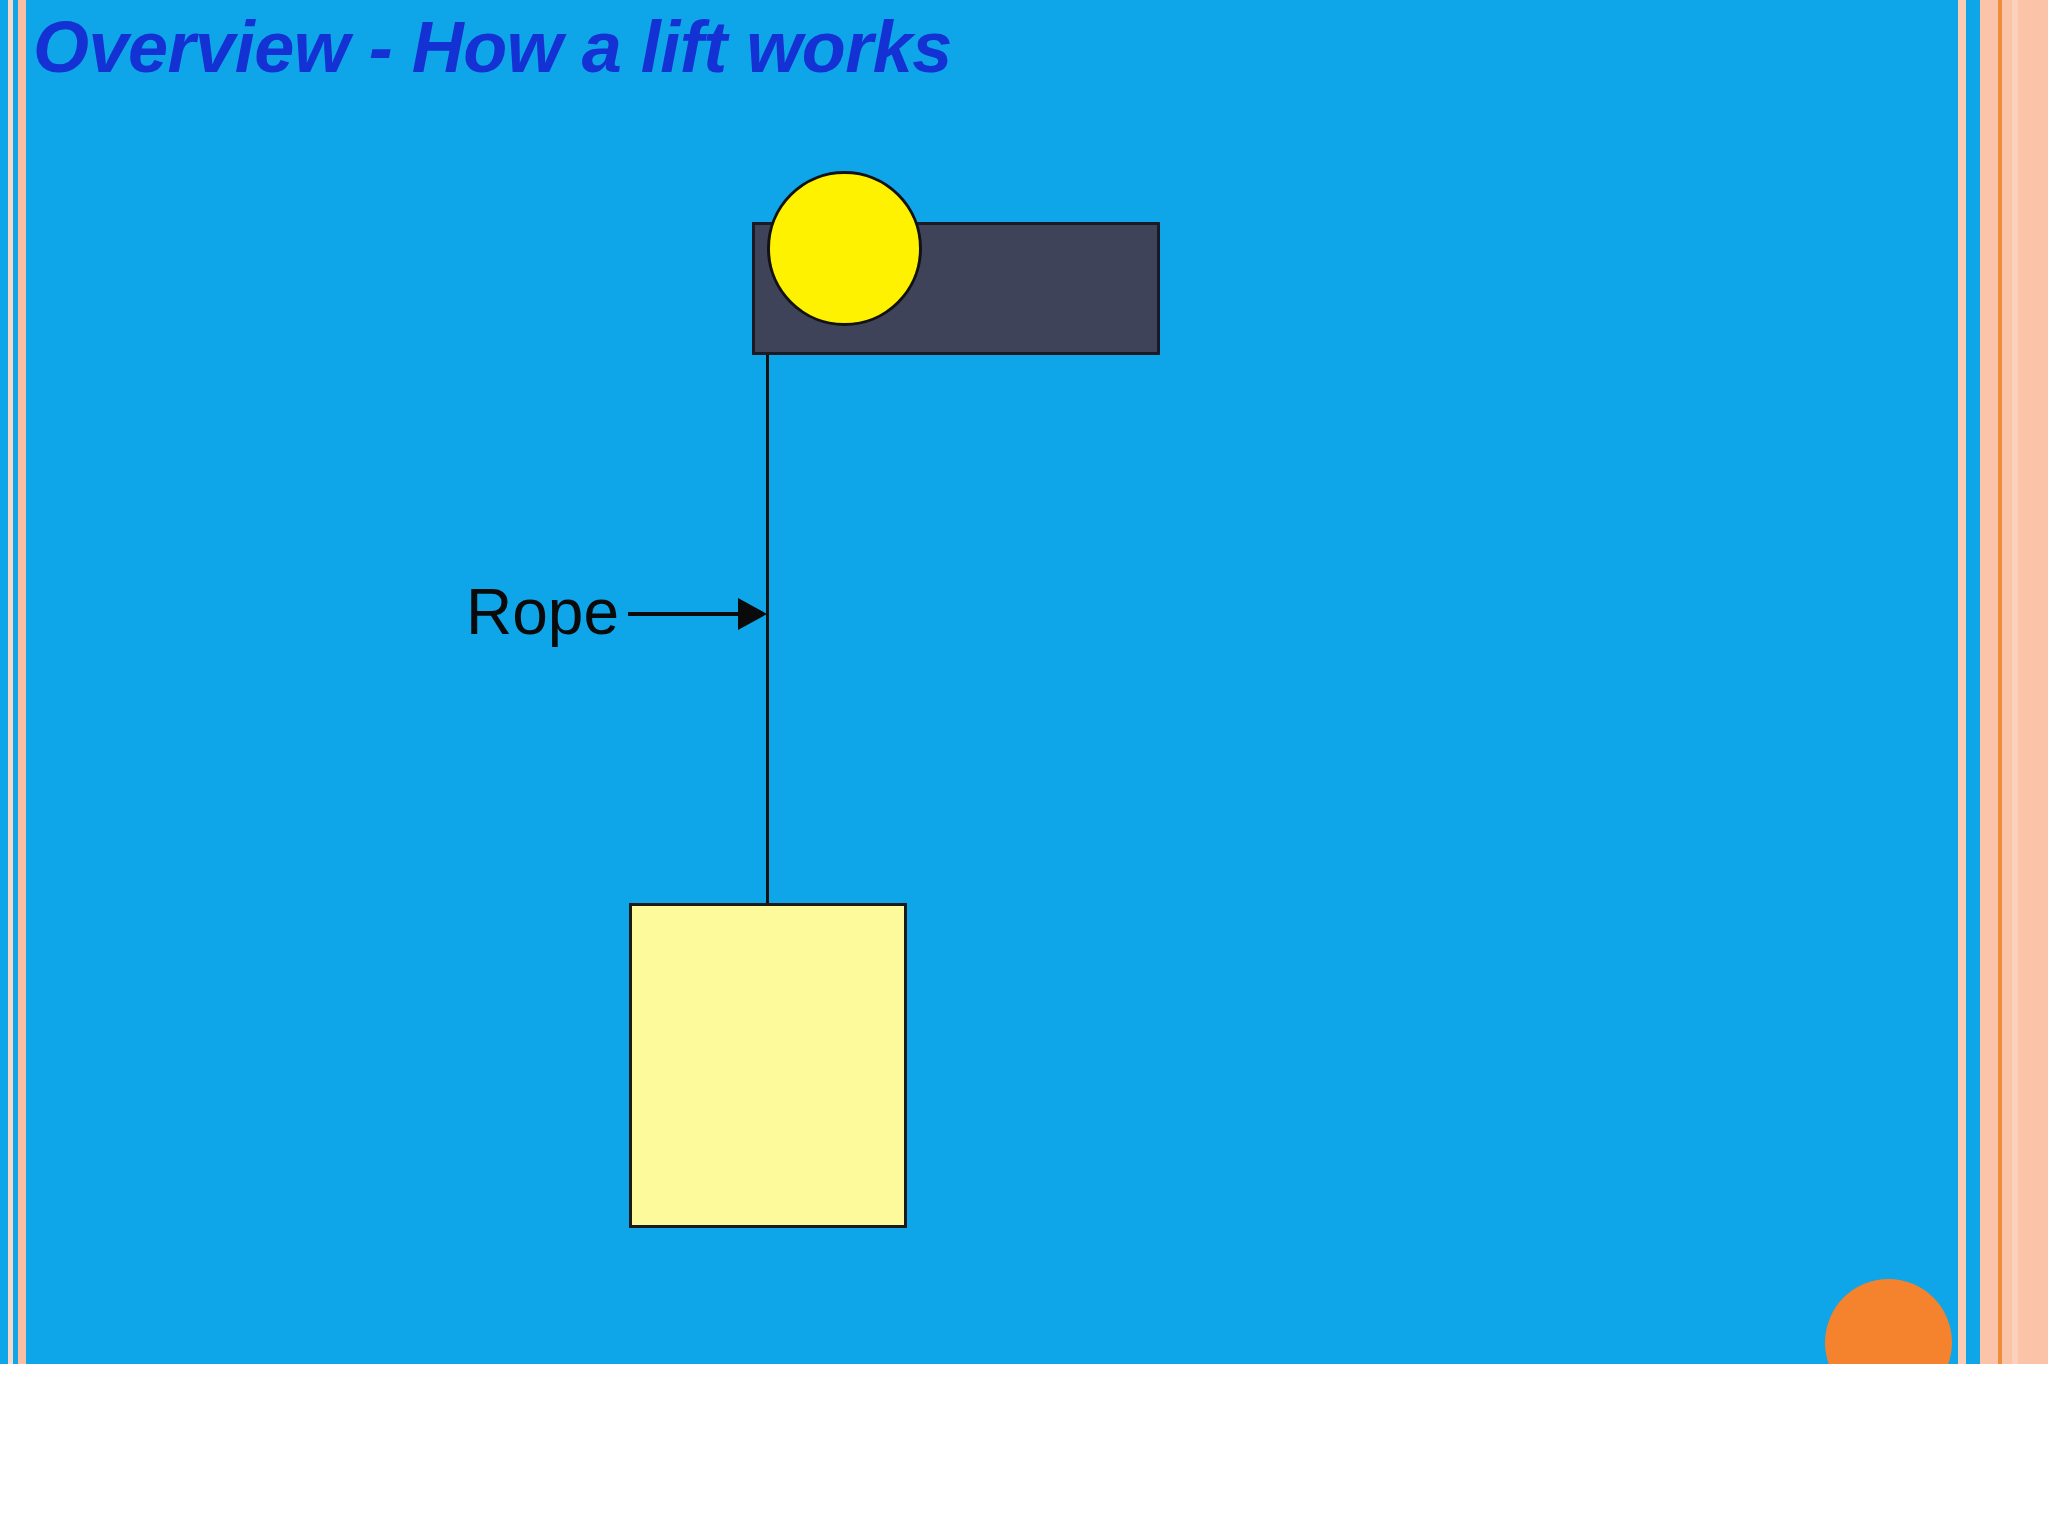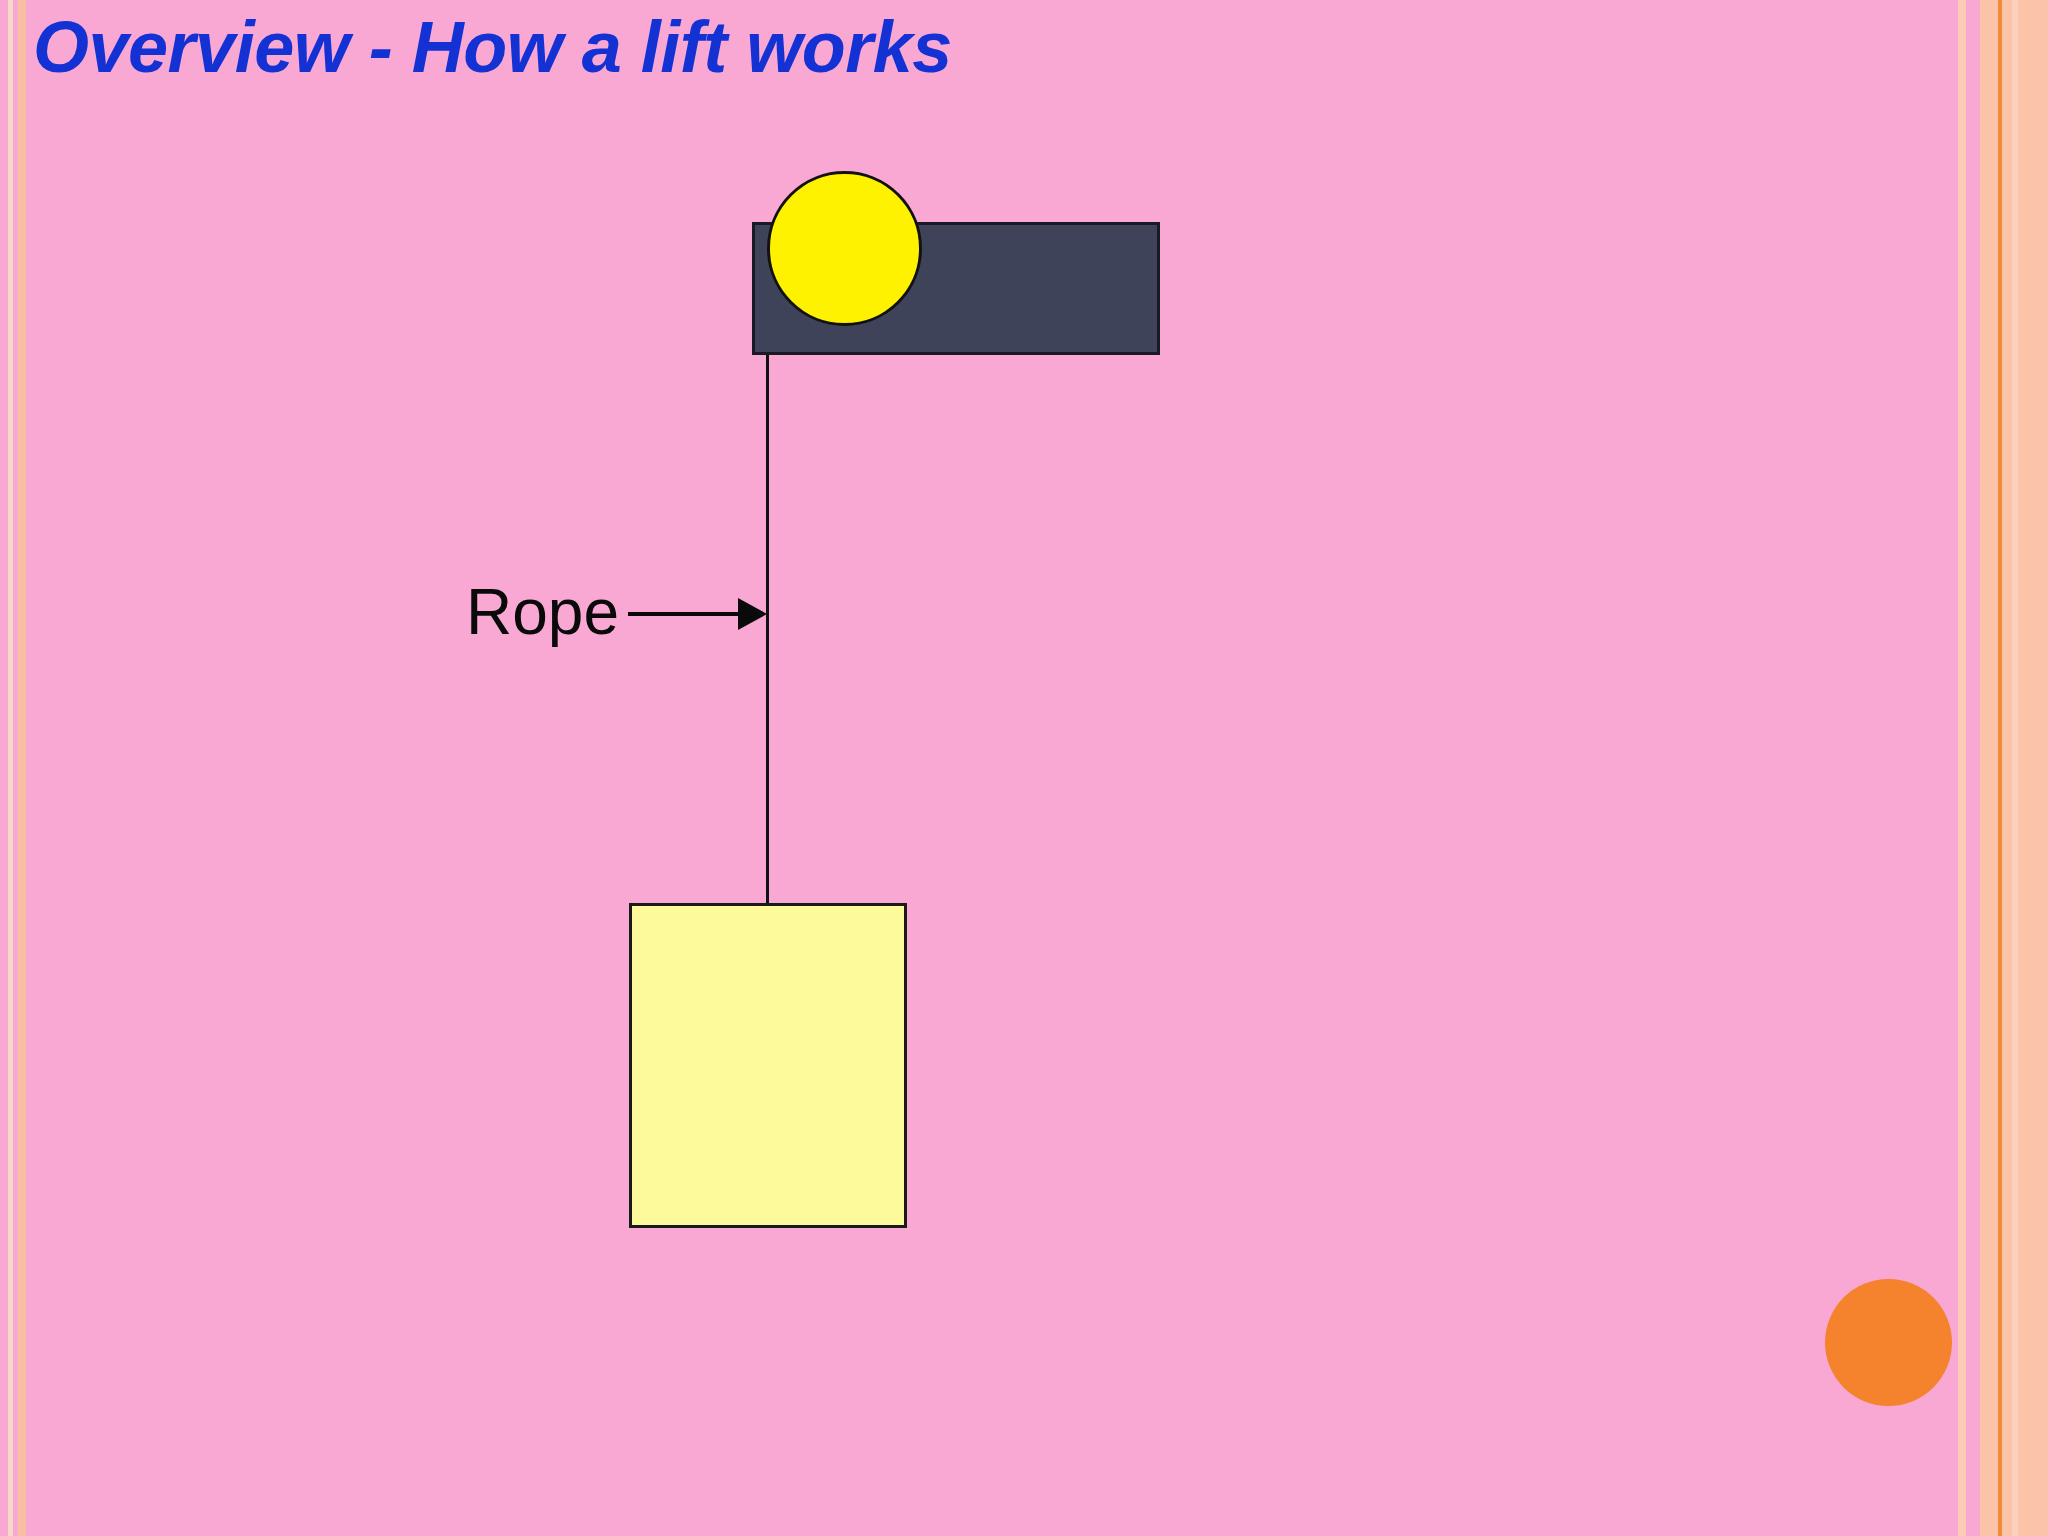--- a/index.html
+++ b/index.html
@@ -10,22 +10,22 @@
   body {
     width: 2048px;
     height: 1536px;
     overflow: hidden;
     font-family: "Liberation Sans", sans-serif;
   }
 
   #slide {
     position: relative;
     width: 2048px;
-    height: 1536px;
-    background: #f9a8d4;
+    height: 1364px;
+    background: #0ea5e9;
     overflow: hidden;
   }
 
   
   .stripe {
     position: absolute;
     top: 0;
     height: 1536px;
   }
   .stripe-l1 { left: 8px;  width: 5px;  background: #f7d8c8; }

